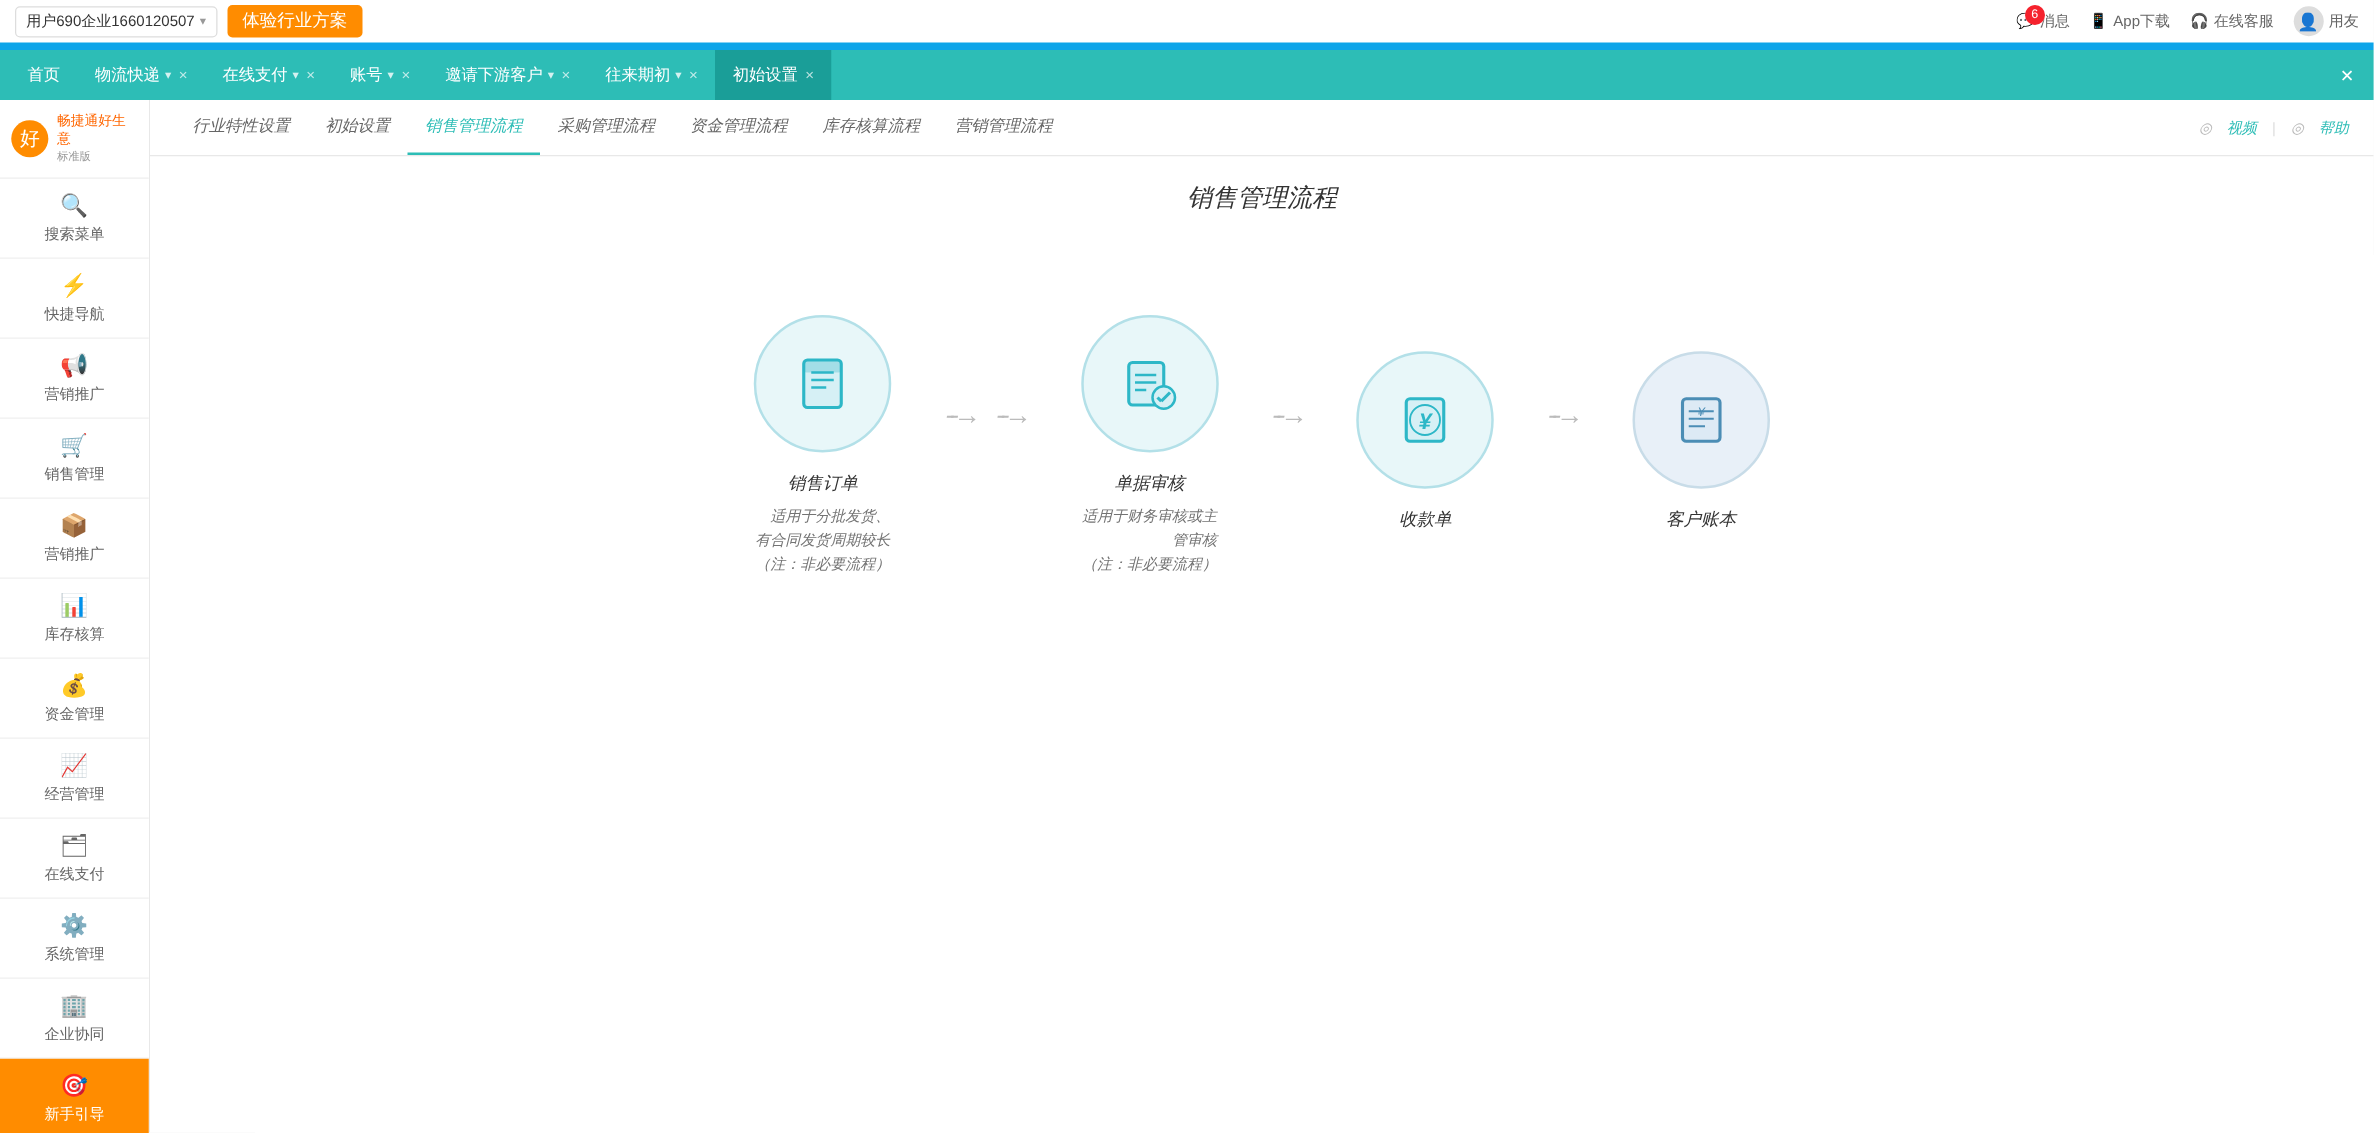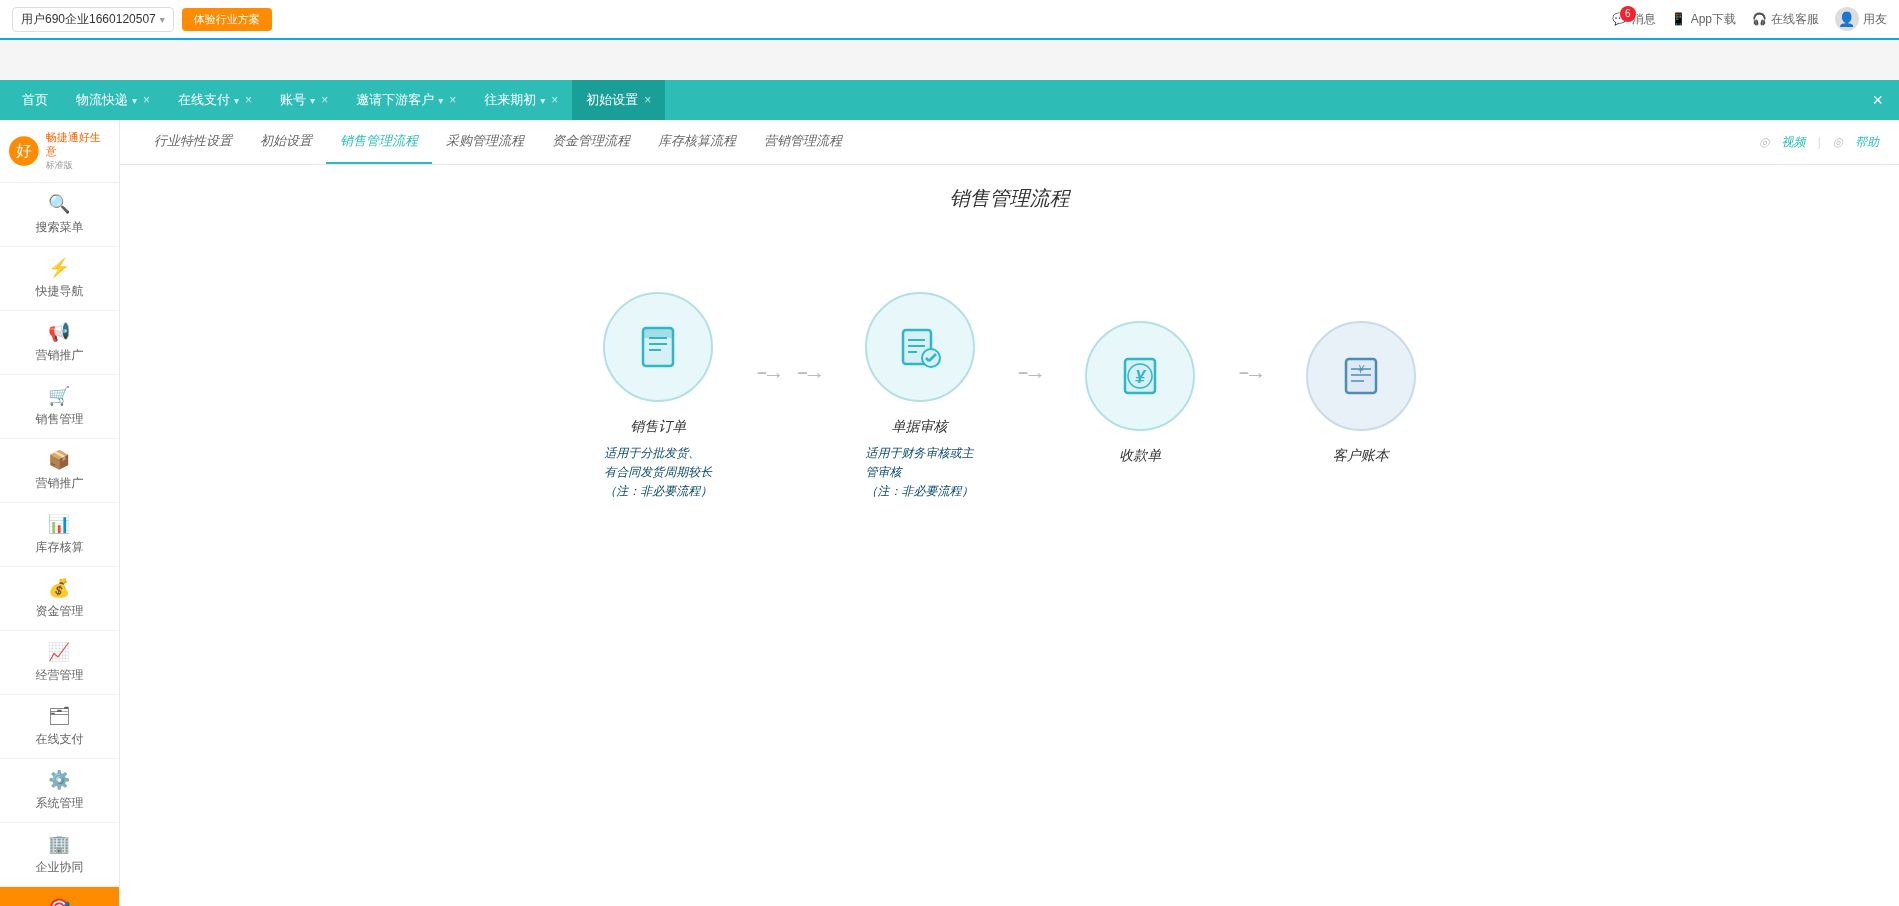--- a/index.html
+++ b/index.html
@@ -2,47 +2,47 @@
 <html><head>
   <meta charset="utf-8">
   <style>
     * { box-sizing: border-box; margin: 0; padding: 0; }
     body { font-family: "Microsoft YaHei", "PingFang SC", sans-serif; font-size: 13px; background: #f5f5f5; color: #333; }
 
     
     .top-bar {
       display: flex; align-items: center; justify-content: space-between;
       background: #fff; height: 40px; padding: 0 12px;
-      border-bottom: 2px solid #0ea5e9; position: relative; z-index: 10;
+      border-bottom: 6px solid #0ea5e9; position: relative; z-index: 10;
     }
     .top-bar-left { display: flex; align-items: center; gap: 8px; }
     .user-select {
       display: flex; align-items: center; gap: 4px;
       border: 1px solid #ddd; border-radius: 4px; padding: 3px 8px;
       background: #fff; cursor: pointer; font-size: 12px; color: #333;
     }
     .user-select .arrow { color: #999; font-size: 10px; }
     .trial-btn {
       background: #ff8c00; color: #fff; border: none; border-radius: 4px;
-      padding: 4px 12px; font-size: 11px; cursor: pointer;
+      padding: 4px 12px; font-size: 14px; cursor: pointer;
     }
     .top-bar-right { display: flex; align-items: center; gap: 16px; font-size: 12px; color: #666; }
     .top-bar-right .icon-item { display: flex; align-items: center; gap: 4px; cursor: pointer; }
     .badge-wrap { position: relative; display: inline-block; }
     .badge {
       position: absolute; top: -6px; right: -8px;
       background: #f5222d; color: #fff; font-size: 10px;
       border-radius: 8px; padding: 0 4px; min-width: 16px; text-align: center; line-height: 16px;
     }
     .avatar { width: 24px; height: 24px; border-radius: 50%; background: #ddd; display: flex; align-items: center; justify-content: center; }
 
     
     .nav-tabs-bar {
       background: #2dbdb6; display: flex; align-items: center;
-      height: 40px; padding: 0 8px; position: relative; margin-top: 40px;
+      height: 40px; padding: 0 8px; position: relative;
     }
     .nav-tab {
       display: flex; align-items: center; gap: 4px;
       padding: 0 14px; height: 40px; color: #fff; font-size: 13px;
       cursor: pointer; white-space: nowrap; position: relative;
     }
     .nav-tab.active { background: #1a9e98; }
     .nav-tab .close-x { font-size: 12px; opacity: 0.7; margin-left: 2px; }
     .nav-tab .arrow-down { font-size: 10px; opacity: 0.8; }
     .nav-tab-close-all {
@@ -98,21 +98,21 @@
     }
     .flow-item { display: flex; flex-direction: column; align-items: center; width: 180px; }
     .flow-circle {
       width: 110px; height: 110px; border-radius: 50%;
       border: 2px solid #b3e0e8; background: #e8f7f9;
       display: flex; align-items: center; justify-content: center;
       margin-bottom: 16px;
     }
     .flow-circle svg { width: 50px; height: 50px; }
     .flow-name { font-size: 14px; color: #333; margin-bottom: 8px; text-align: center; }
-    .flow-desc { font-size: 12px; color: #0c4a6e; text-align: left; line-height: 1.6; }
+    .flow-desc { font-size: 12px; color: #737373; text-align: right; line-height: 1.6; }
     .flow-arrow { font-size: 22px; color: #bbb; margin: 0 8px; padding-bottom: 50px; flex-shrink: 0; letter-spacing: -4px; }
   </style>
 </head>
 <body>
 
 <div class="top-bar">
   <div class="top-bar-left">
     <div class="user-select">
       <span>用户690企业1660120507</span>
       <span class="arrow">▾</span>

